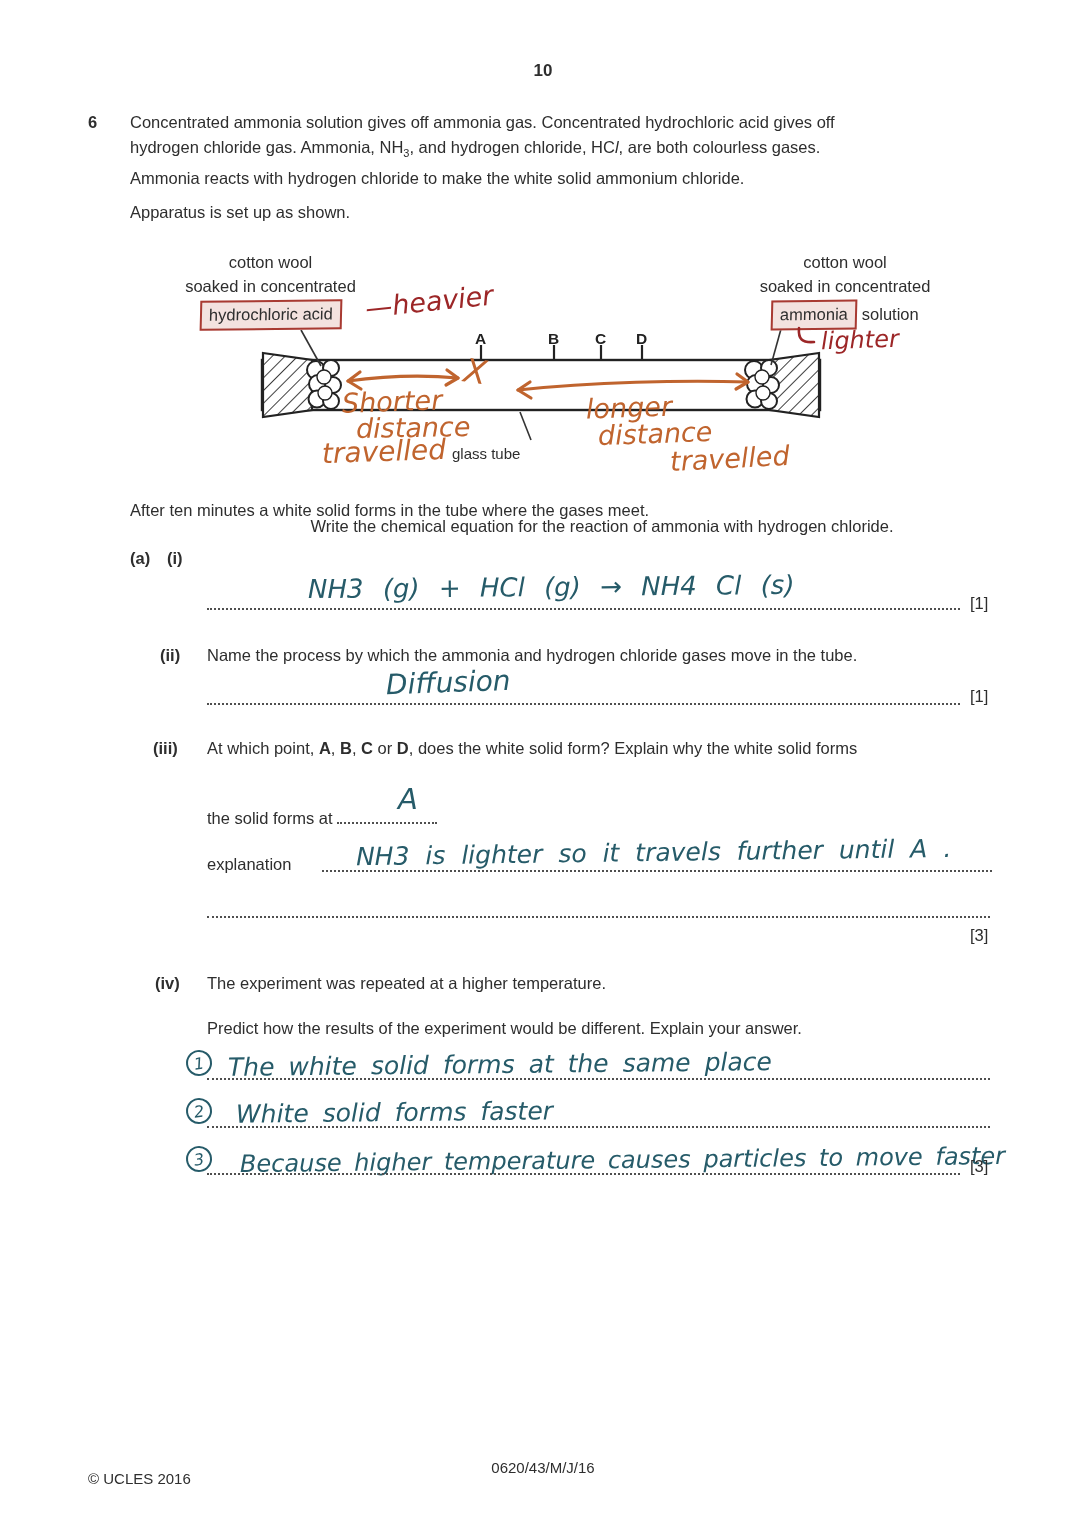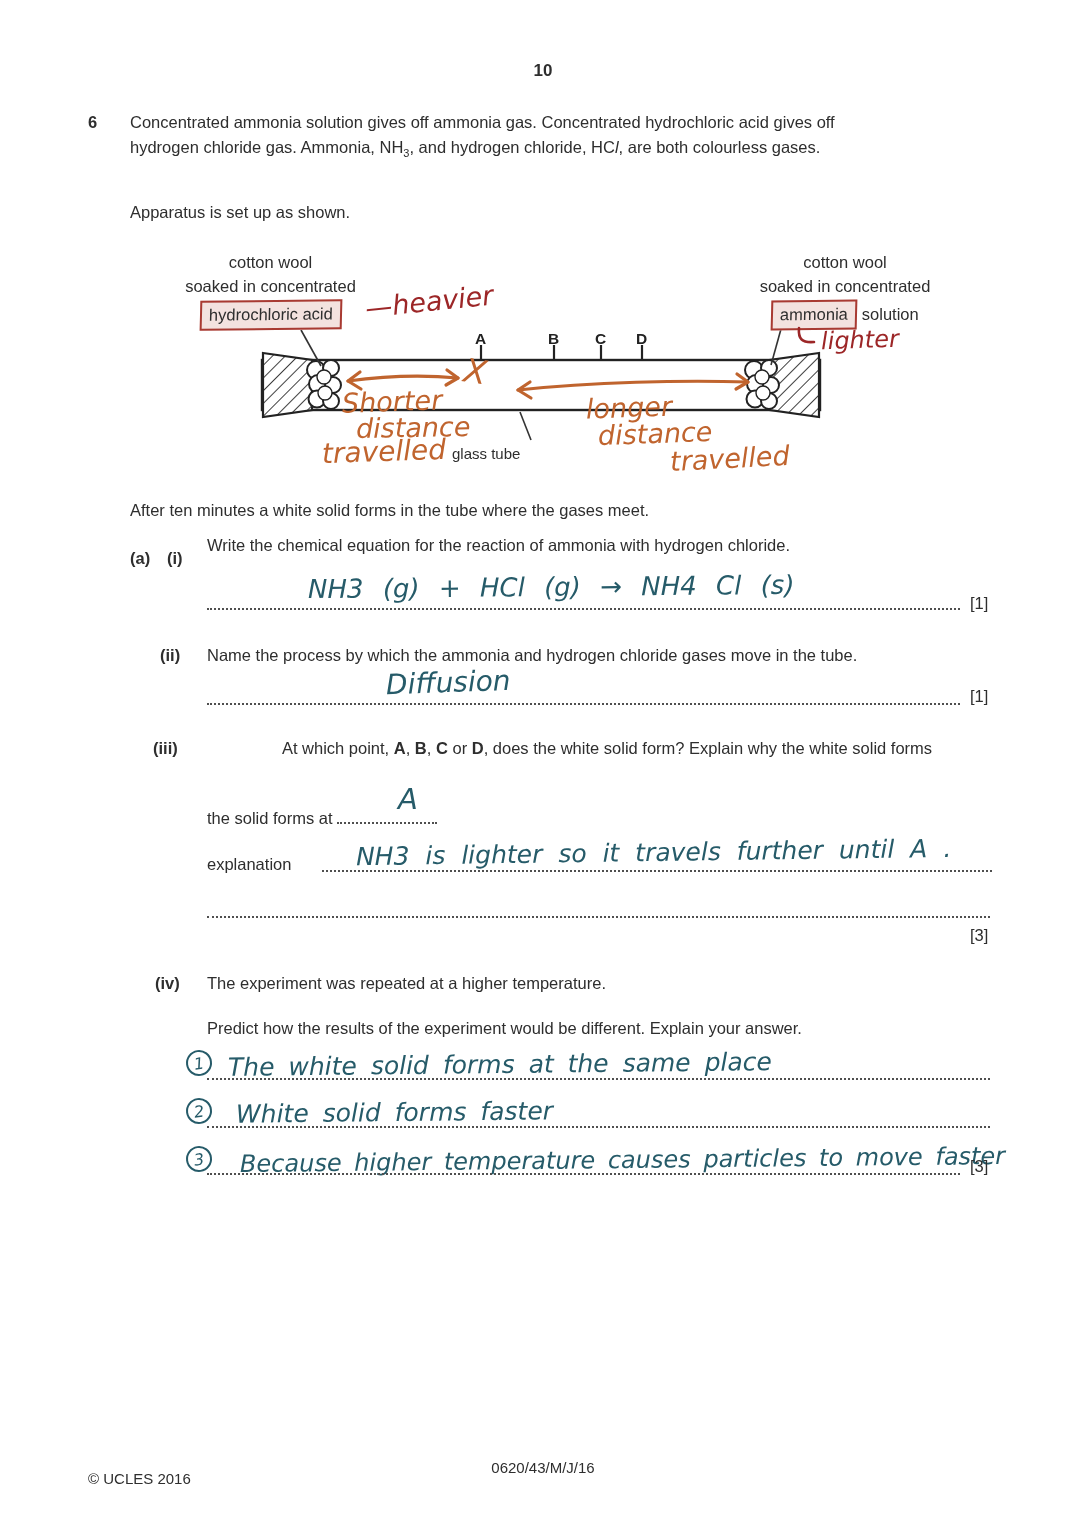--- a/index.html
+++ b/index.html
@@ -37,20 +37,21 @@
 <body>
 
 <div class="page">
 
   <div class="abs print bold center" style="top:58px; left:0; width:100%; font-size:17px;">10</div>
 
   <div class="abs print bold" style="top:110px; left:88px;">6</div>
   <div class="abs print" style="top:110px; left:130px; width:890px;">
     <div>Concentrated ammonia solution gives off ammonia gas. Concentrated hydrochloric acid gives off</div>
     <div><span>hydrogen chloride gas. Ammonia, NH</span><sub>3</sub><span>, and hydrogen chloride, HC</span><i>l</i><span>, are both colourless gases.</span></div>
+    <div>Ammonia reacts with hydrogen chloride to make the white solid ammonium chloride.</div>
   </div>
   <div class="abs print" style="top:200px; left:130px;">Apparatus is set up as shown.</div>
 
   <div class="abs" style="top:246px; left:0; width:862px; height:240px;">
 
     <svg class="abs" style="top:0; left:0;" width="1086" height="240" viewBox="0 0 1086 240">
       <defs>
         <pattern id="hatch" width="9" height="9" patternUnits="userSpaceOnUse" patternTransform="rotate(45)">
           <line x1="0" y1="0" x2="0" y2="9" stroke="#2a2a2a" stroke-width="1.8"></line>
         </pattern>
@@ -150,33 +151,33 @@
     <div class="abs hw orange" style="top:172px; left:598px; font-size:27px; transform:rotate(-2deg);">distance</div>
     <div class="abs hw orange" style="top:197px; left:670px; font-size:27px; transform:rotate(-3deg);">travelled</div>
 
     <div class="abs print" style="top:195px; left:452px; font-size:15px;">glass tube</div>
   </div>
 
   <div class="abs print" style="top:498px; left:130px;">After ten minutes a white solid forms in the tube where the gases meet.</div>
 
   <div class="abs print bold" style="top:546px; left:130px;">(a)</div>
   <div class="abs print bold" style="top:546px; left:167px;">(i)</div>
-  <div class="abs print" style="top:533px; left:207px; width:790px;">Write the chemical equation for the reaction of ammonia with hydrogen chloride.</div>
+  <div class="abs print" style="top:514px; left:207px; width:790px;text-align:center;">Write the chemical equation for the reaction of ammonia with hydrogen chloride.</div>
   <div class="abs hw teal" style="top:572px; left:308px; font-size:26px; word-spacing:11px; transform:rotate(-0.5deg);">NH3 (g) + HCl (g) → NH4 Cl (s)</div>
   <div class="abs dotline" style="top:588px; left:207px; width:753px; height:22px;"></div>
   <div class="abs marks" style="top:594px; left:970px;">[1]</div>
 
   <div class="abs print bold" style="top:643px; left:160px;">(ii)</div>
   <div class="abs print" style="top:643px; left:207px; width:800px;">Name the process by which the ammonia and hydrogen chloride gases move in the tube.</div>
   <div class="abs hw teal" style="top:666px; left:386px; font-size:28px; transform:rotate(-2deg);">Diffusion</div>
   <div class="abs dotline" style="top:683px; left:207px; width:753px; height:22px;"></div>
   <div class="abs marks" style="top:687px; left:970px;">[1]</div>
 
   <div class="abs print bold" style="top:736px; left:153px;">(iii)</div>
-  <div class="abs print" style="top:736px; left:207px; width:800px;text-align:center;">
+  <div class="abs print" style="top:736px; left:207px; width:800px;">
     <div><span>At which point, </span><b>A</b><span>, </span><b>B</b><span>, </span><b>C</b><span> or </span><b>D</b><span>, does the white solid form? Explain why the white solid forms</span></div>
   </div>
   <div class="abs hw teal" style="top:782px; left:398px; font-size:29px;">A</div>
   <div class="abs print" style="top:806px; left:207px;">
     <span>the solid forms at</span>
     <span class="dotline" style="display:inline-block; width:100px; height:14px;"></span>
   </div>
   <div class="abs hw teal" style="top:838px; left:356px; font-size:25px; word-spacing:8px; transform:rotate(-0.8deg);">NH3 is lighter so it travels further until A .</div>
   <div class="abs print" style="top:852px; left:207px;">explanation</div>
   <div class="abs dotline" style="top:850px; left:322px; width:670px; height:22px;"></div>

